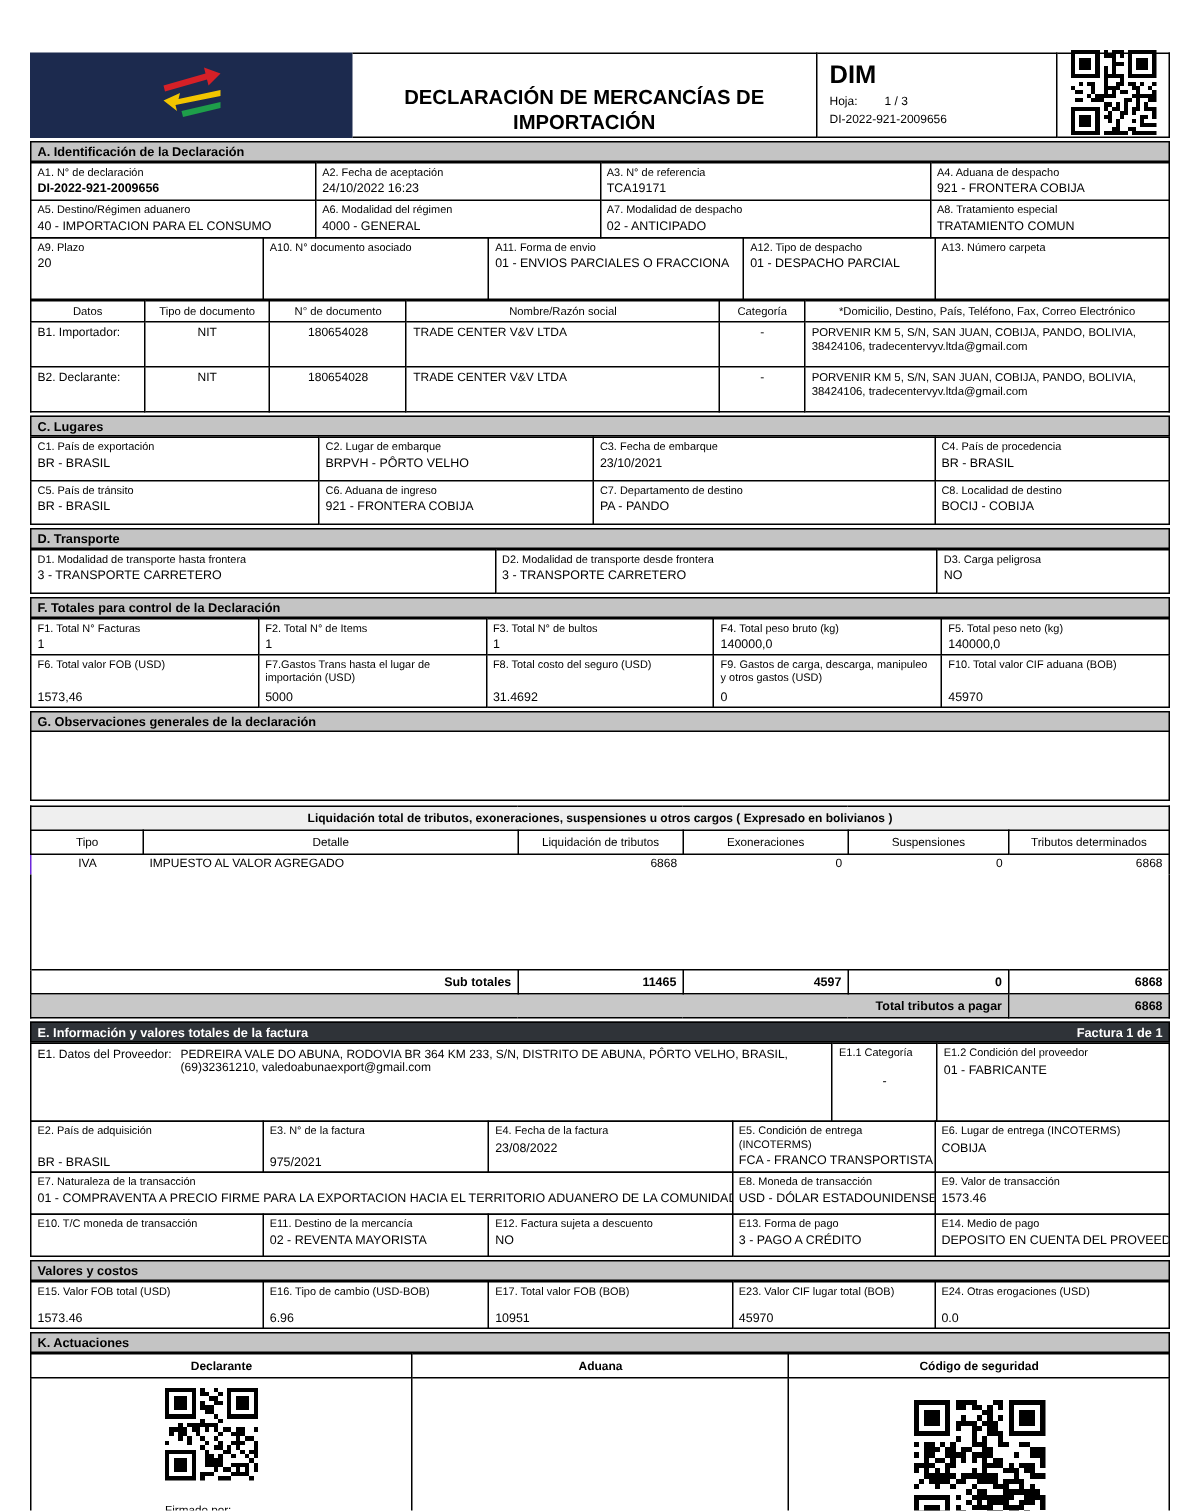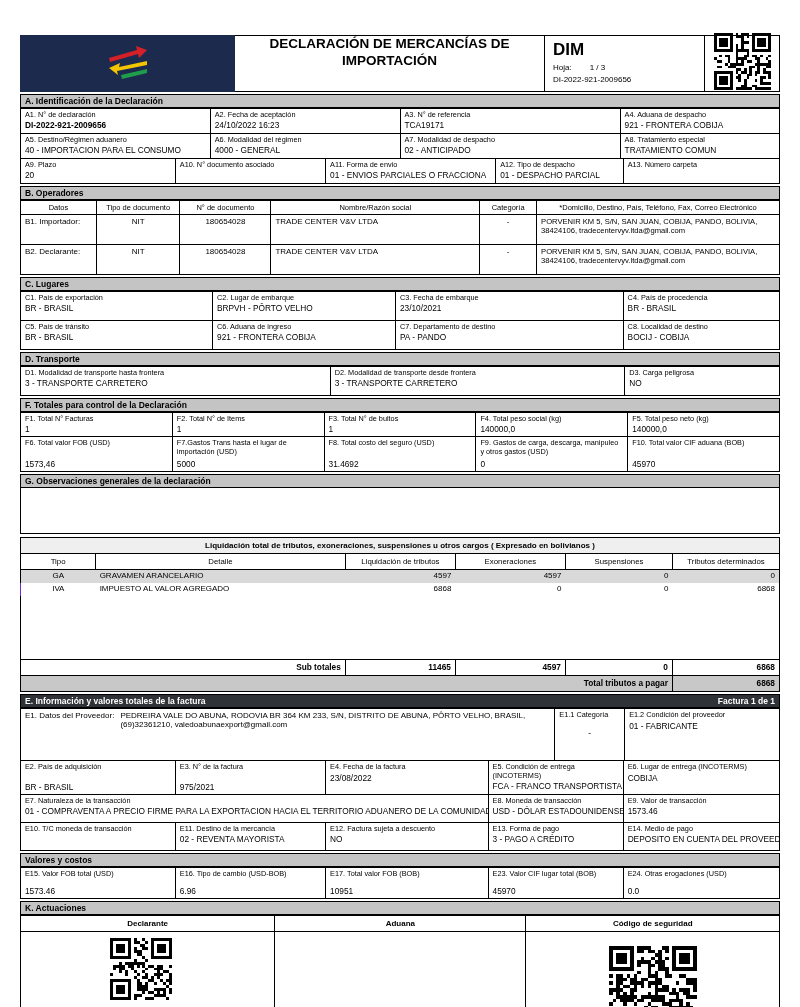--- a/index.html
+++ b/index.html
@@ -6,21 +6,21 @@
   body { background:#fff; font-family:"Liberation Sans", sans-serif; color:#000; }
   .page { position:relative; width:800px; height:1007px; background:#fff; overflow:hidden; }
   .doc { position:absolute; left:20px; top:35px; width:760px; }
 
   
   .hdr { display:flex; height:57px; }
   .logo-box { width:215px; background:#1C2A4E; color:#fff; display:flex; align-items:center; justify-content:center; gap:8px; }
   .logo-text { text-align:center; }
   .logo-title { font-size:17px; font-weight:bold; letter-spacing:.2px; }
   .logo-tag { font-size:6.5px; font-style:italic; color:#cfd6e4; text-align:right; margin-top:1px; }
-  .title-box { width:310px; border:1px solid #000; border-left:none; display:flex; align-items:flex-start; justify-content:center; text-align:center; padding:0 18px; }
+  .title-box { width:310px; border:1px solid #000; border-left:none; display:flex; align-items:flex-end; justify-content:center; text-align:center; padding:0 18px; }
   .title-box div { font-size:13.5px; font-weight:bold; line-height:1.25; }
   .dim-box { width:160px; border:1px solid #000; border-left:none; padding:4px 8px; }
   .dim-t { font-size:17px; font-weight:bold; }
   .hoja { font-size:8px; margin-top:3px; display:flex; gap:18px; }
   .docnum { font-size:8px; margin-top:3px; }
   .qr-box { width:75px; border:1px solid #000; border-left:none; display:flex; align-items:center; justify-content:center; }
 
   
   .bar { border:1px solid #000; background:#C4C4C4; font-size:8.5px; font-weight:bold; padding:2px 4px; height:14px; line-height:9px; margin-top:2px; }
   .bar.dark { background:#2F3338; color:#fff; display:flex; justify-content:space-between; }
@@ -272,21 +272,21 @@
       </table>
     <table style="margin-top:-1px">
       <colgroup>
           <col style="width:20.4%">
           <col style="width:19.8%">
           <col style="width:22.4%">
           <col style="width:16.8%">
           <col style="width:20.6%">
         </colgroup>
       <tbody>
-          <tr style="height:25px">
+          <tr style="height:41px">
         <td>
               <div class="lbl">A9. Plazo</div>
               <div class="val">20</div>
             </td>
         <td>
               <div class="lbl">A10. N° documento asociado</div>
               <div class="val"></div>
             </td>
         <td>
               <div class="lbl">A11. Forma de envio</div>
@@ -297,21 +297,20 @@
               <div class="val">01 - DESPACHO PARCIAL</div>
             </td>
         <td>
               <div class="lbl">A13. Número carpeta</div>
               <div class="val"></div>
             </td>
       </tr>
     </tbody>
       </table>
 
-    <div class="bar">B. Operadores</div>
     <table>
       <colgroup>
           <col style="width:10%">
           <col style="width:11%">
           <col style="width:12%">
           <col style="width:27.5%">
           <col style="width:7.5%">
           <col style="width:32%">
         </colgroup>
       <tbody>
@@ -432,21 +431,21 @@
             </td>
         <td>
               <div class="lbl">F2. Total N° de Items</div>
               <div class="val">1</div>
             </td>
         <td>
               <div class="lbl">F3. Total N° de bultos</div>
               <div class="val">1</div>
             </td>
         <td>
-              <div class="lbl">F4. Total peso social (kg)</div>
+              <div class="lbl">F4. Total peso bruto (kg)</div>
               <div class="val">140000,0</div>
             </td>
         <td>
               <div class="lbl">F5. Total peso neto (kg)</div>
               <div class="val">140000,0</div>
             </td>
       </tr>
       <tr style="height:32px">
         <td>
               <div class="lbl">F6. Total valor FOB (USD)</div>
@@ -488,28 +487,20 @@
           <tr class="liq-title">
             <td colspan="6">Liquidación total de tributos, exoneraciones, suspensiones u otros cargos ( Expresado en bolivianos )</td>
           </tr>
       <tr class="liq-head" style="height:16px">
         <td>Tipo</td>
         <td>Detalle</td>
         <td>Liquidación de tributos</td>
         <td>Exoneraciones</td>
         <td>Suspensiones</td>
         <td>Tributos determinados</td>
-      </tr>
-      <tr class="liq-row row-gray" style="height:13px">
-        <td class="ctr" style="border-left:1px solid #000;border-right:none;border-top:none;border-bottom:none">GA</td>
-        <td style="border:none">GRAVAMEN ARANCELARIO</td>
-        <td class="rt" style="border:none">4597</td>
-        <td class="rt" style="border:none">4597</td>
-        <td class="rt" style="border:none">0</td>
-        <td class="rt" style="border-right:1px solid #000;border-left:none;border-top:none;border-bottom:none">0</td>
       </tr>
       <tr class="liq-row" style="height:13px">
         <td class="ctr" style="border-left:1px solid #6d28d9;border-right:none;border-top:none;border-bottom:none">IVA</td>
         <td style="border:none">IMPUESTO AL VALOR AGREGADO</td>
         <td class="rt" style="border:none">6868</td>
         <td class="rt" style="border:none">0</td>
         <td class="rt" style="border:none">0</td>
         <td class="rt" style="border-right:1px solid #000;border-left:none;border-top:none;border-bottom:none">6868</td>
       </tr>
       <tr class="filler">

